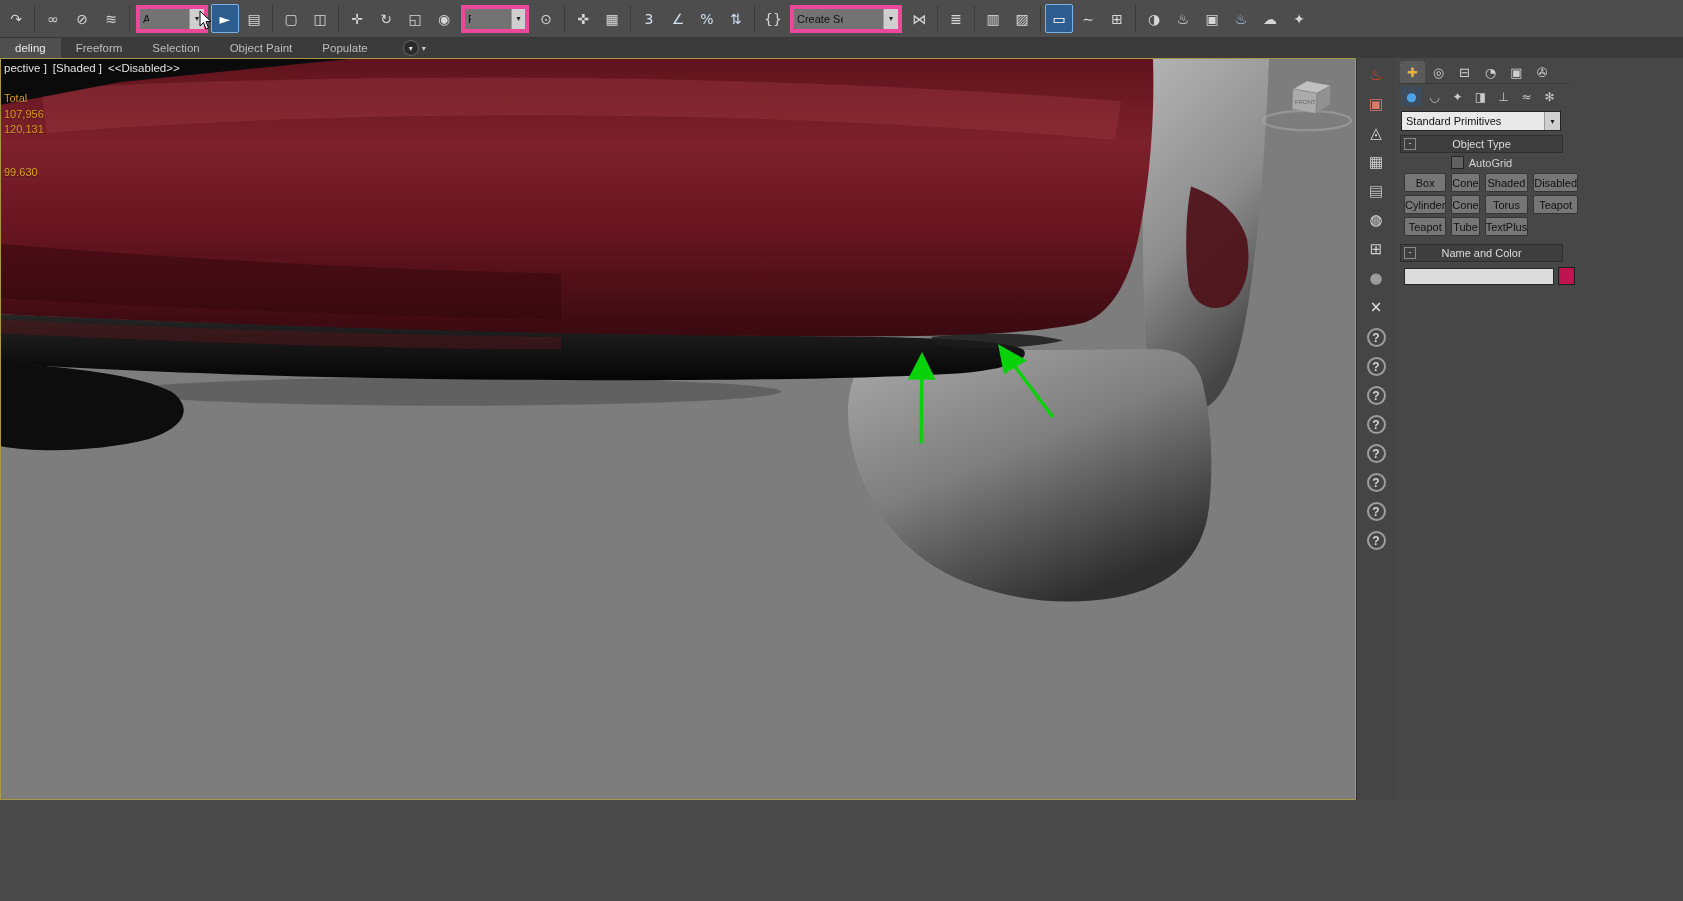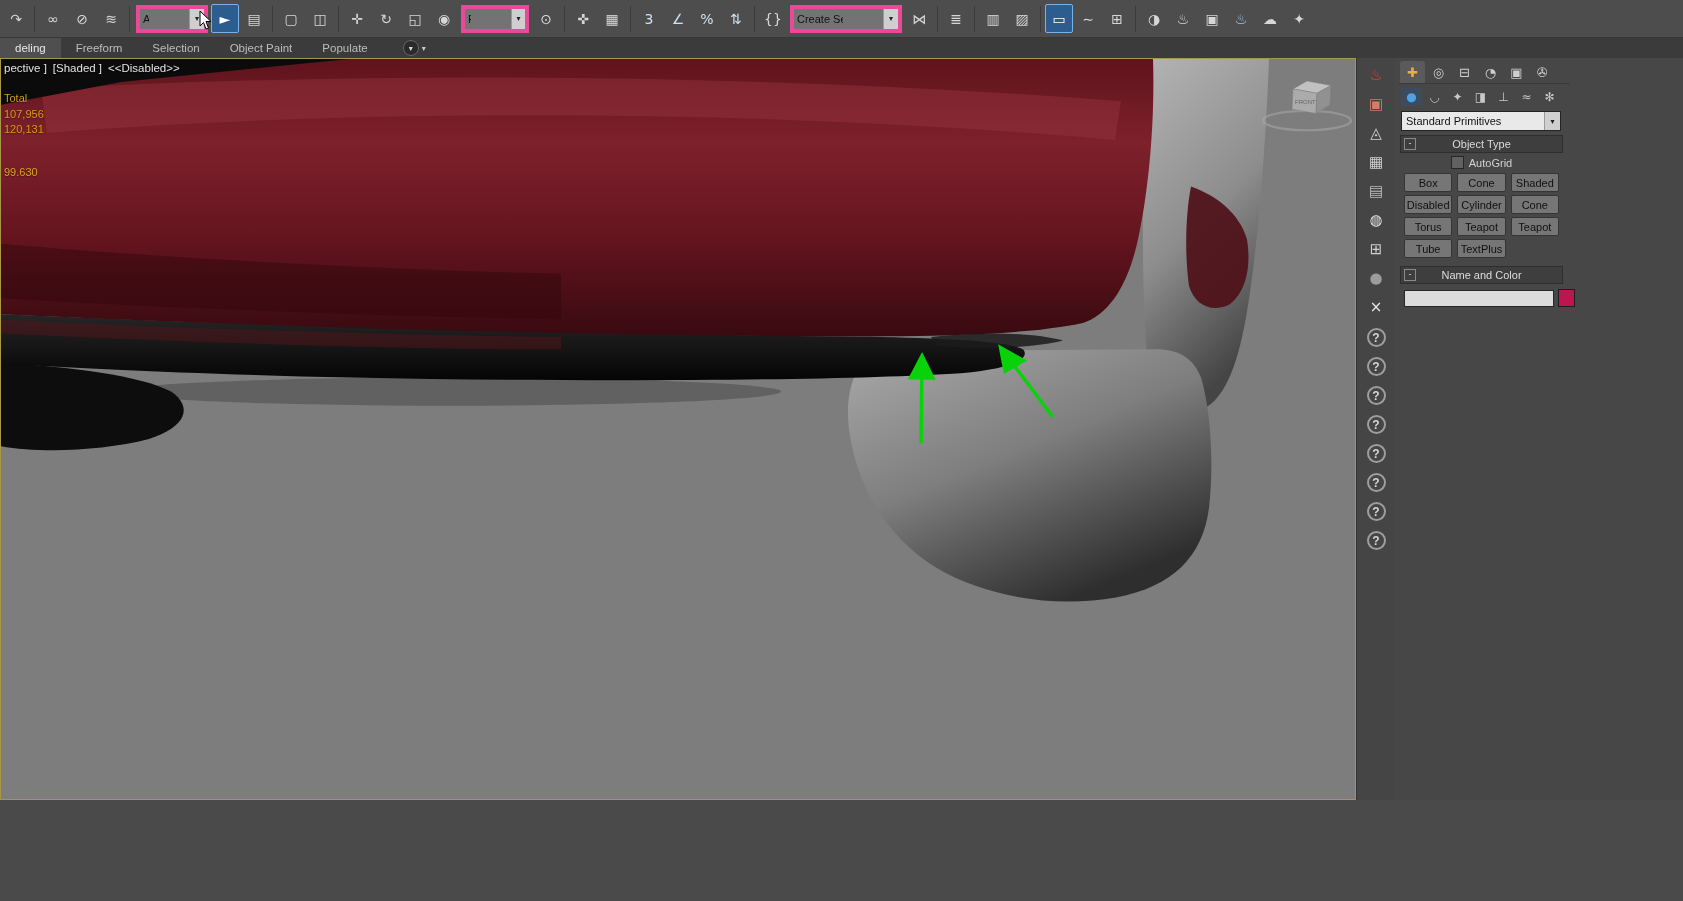--- a/index.html
+++ b/index.html
@@ -102,21 +102,21 @@
     height:16px;background:#3e3e3e;border:1px solid #2e2e2e;display:flex;align-items:center;
     justify-content:center;position:relative;color:#dcdcdc;font-size:11px;cursor:default;
   }
   .rollout-header .collapse{
     position:absolute;left:3px;top:2px;width:10px;height:10px;border:1px solid #8a8a8a;
     color:#ddd;font-size:9px;line-height:9px;text-align:center;
   }
   .autogrid-row{display:flex;align-items:center;justify-content:center;gap:5px;height:19px;
     color:#d2d2d2;font-size:11px;}
   .checkbox{width:11px;height:11px;background:#616161;border:1px solid #262626;}
-  .btn-grid{display:grid;grid-template-columns:1fr 1fr 1fr;gap:3px 5px;padding:1px 4px 4px;}
+  .btn-grid{display:grid;grid-template-columns:1fr 1fr 1fr 1fr;gap:3px 5px;padding:1px 4px 4px;}
   .prim-btn{
     height:17px;background:#767676;border:1px solid #353535;border-radius:2px;
     color:#101010;font-size:11px;display:flex;align-items:center;justify-content:center;cursor:default;
   }
   .name-row{display:flex;align-items:center;gap:4px;padding:5px 4px 4px;}
   .name-input{
     flex:1;height:15px;background:#dcdcdc;border:1px solid #272727;font-size:11px;padding:0 3px;
     font-family:"Liberation Sans",sans-serif;
   }
   .color-swatch{width:15px;height:16px;border:1px solid #1e1e1e;flex:0 0 auto;cursor:default;}

